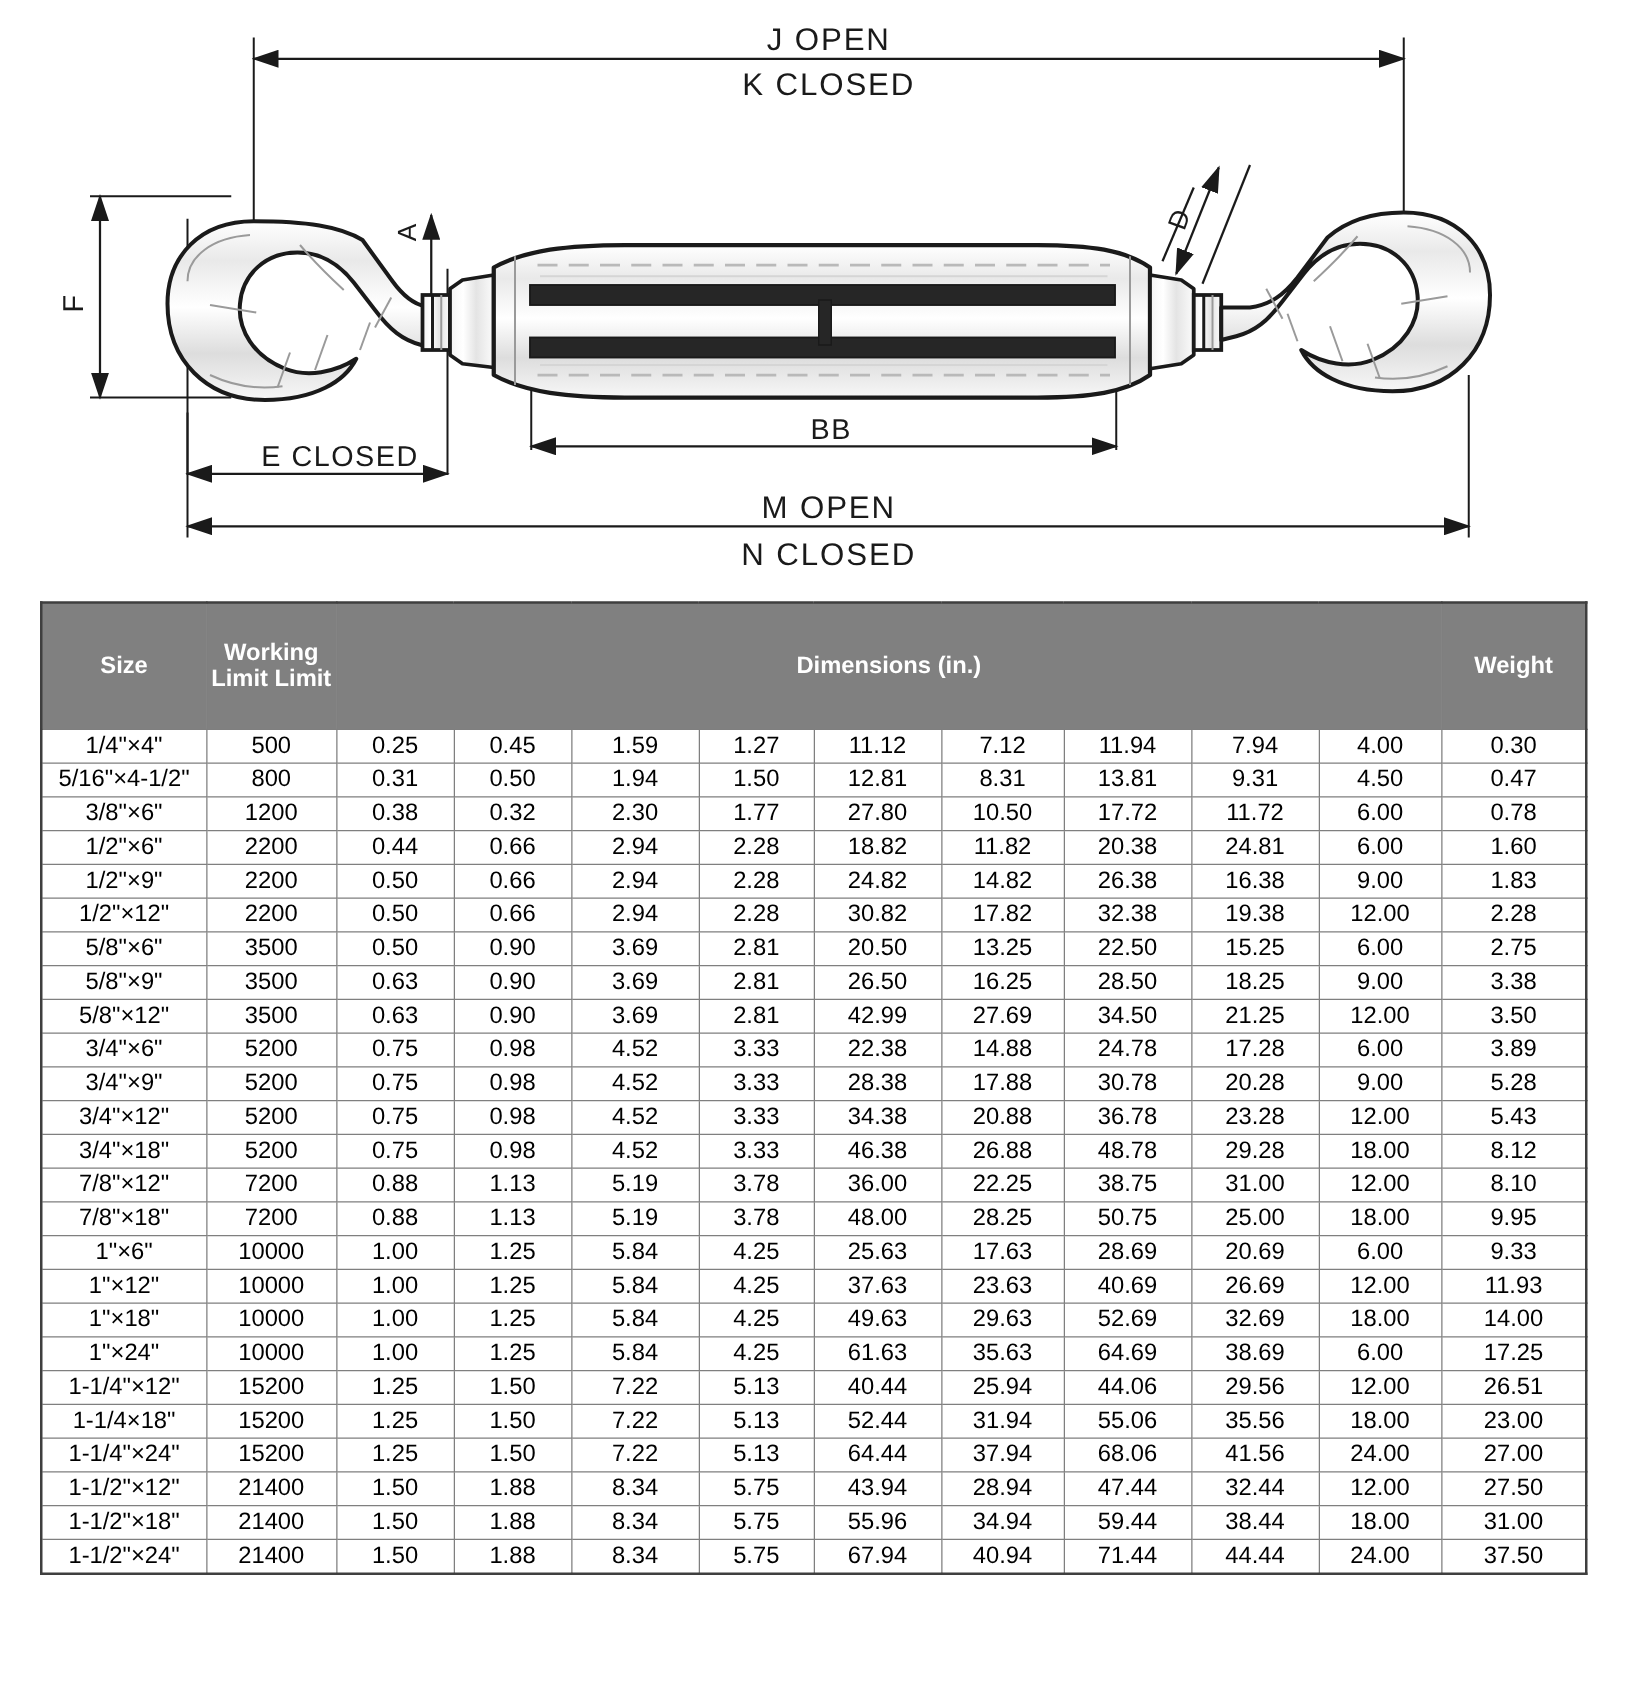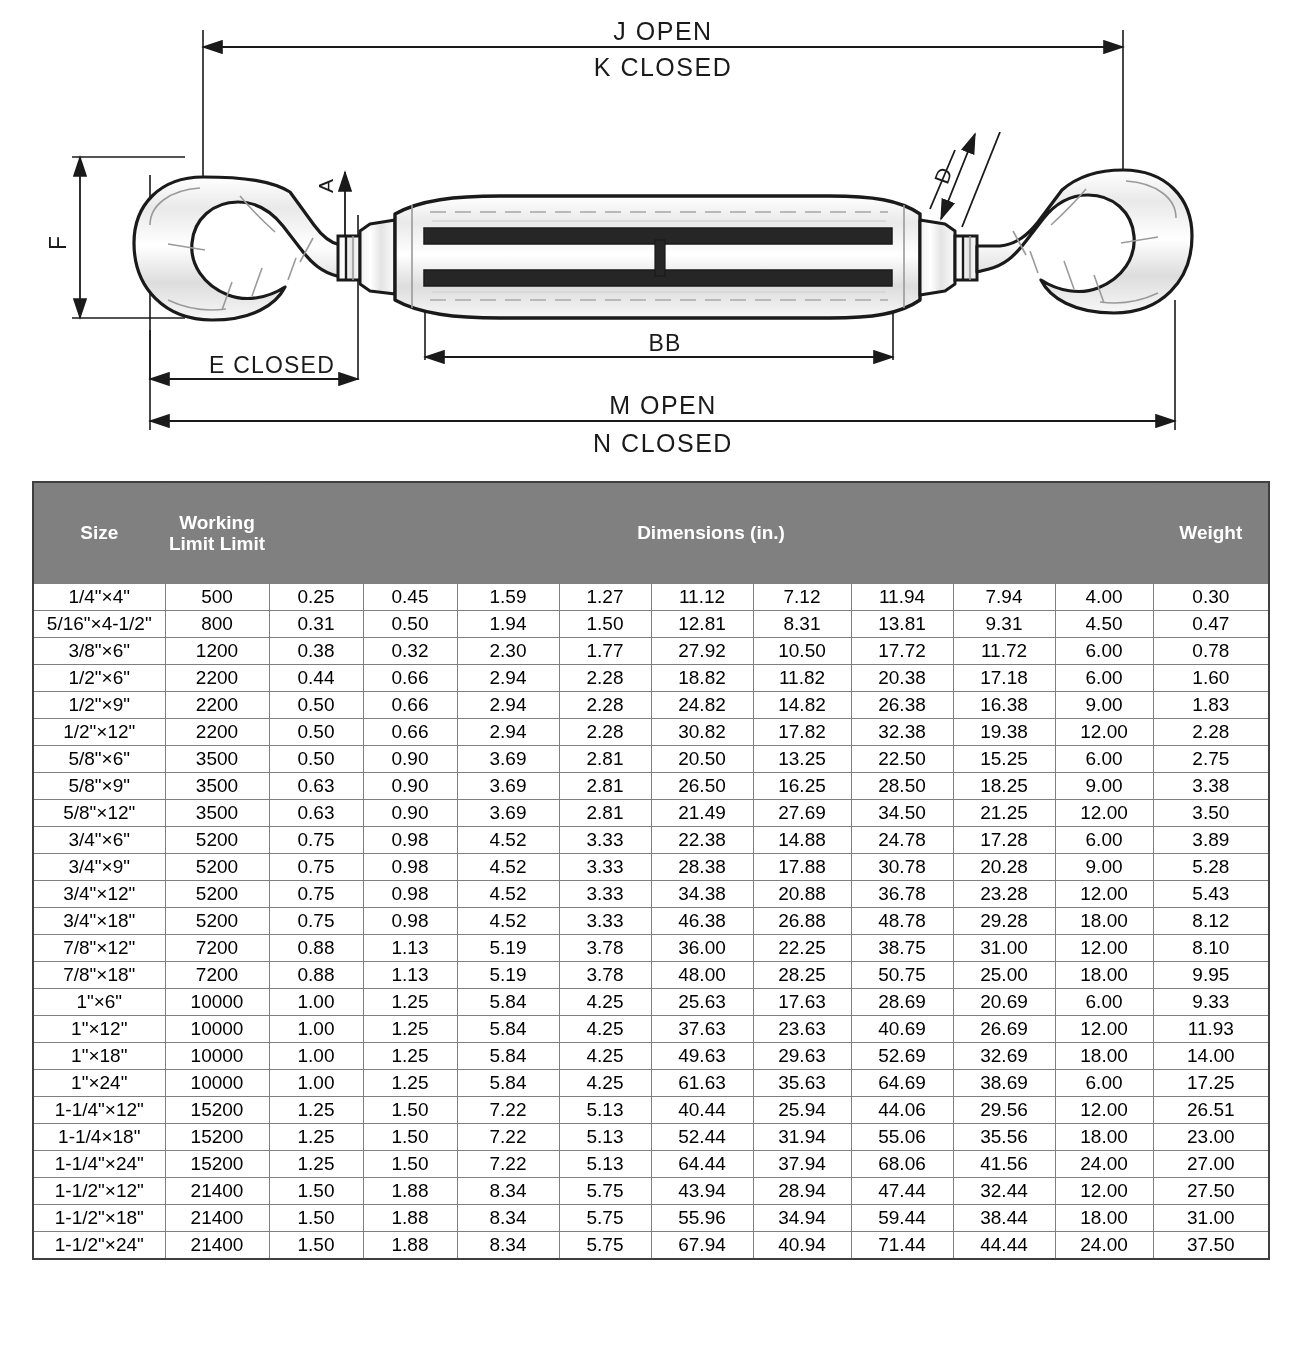--- a/index.html
+++ b/index.html
@@ -305,38 +305,38 @@
             <td>4.50</td>
             <td>0.47</td>
           </tr>
           <tr>
             <td>3/8"×6"</td>
             <td>1200</td>
             <td>0.38</td>
             <td>0.32</td>
             <td>2.30</td>
             <td>1.77</td>
-            <td>27.92</td>
+            <td>27.80</td>
             <td>10.50</td>
             <td>17.72</td>
             <td>11.72</td>
             <td>6.00</td>
             <td>0.78</td>
           </tr>
           <tr>
             <td>1/2"×6"</td>
             <td>2200</td>
             <td>0.44</td>
             <td>0.66</td>
             <td>2.94</td>
             <td>2.28</td>
             <td>18.82</td>
             <td>11.82</td>
             <td>20.38</td>
-            <td>17.18</td>
+            <td>24.81</td>
             <td>6.00</td>
             <td>1.60</td>
           </tr>
           <tr>
             <td>1/2"×9"</td>
             <td>2200</td>
             <td>0.50</td>
             <td>0.66</td>
             <td>2.94</td>
             <td>2.28</td>
@@ -389,21 +389,21 @@
             <td>9.00</td>
             <td>3.38</td>
           </tr>
           <tr>
             <td>5/8"×12"</td>
             <td>3500</td>
             <td>0.63</td>
             <td>0.90</td>
             <td>3.69</td>
             <td>2.81</td>
-            <td>21.49</td>
+            <td>42.99</td>
             <td>27.69</td>
             <td>34.50</td>
             <td>21.25</td>
             <td>12.00</td>
             <td>3.50</td>
           </tr>
           <tr>
             <td>3/4"×6"</td>
             <td>5200</td>
             <td>0.75</td>

